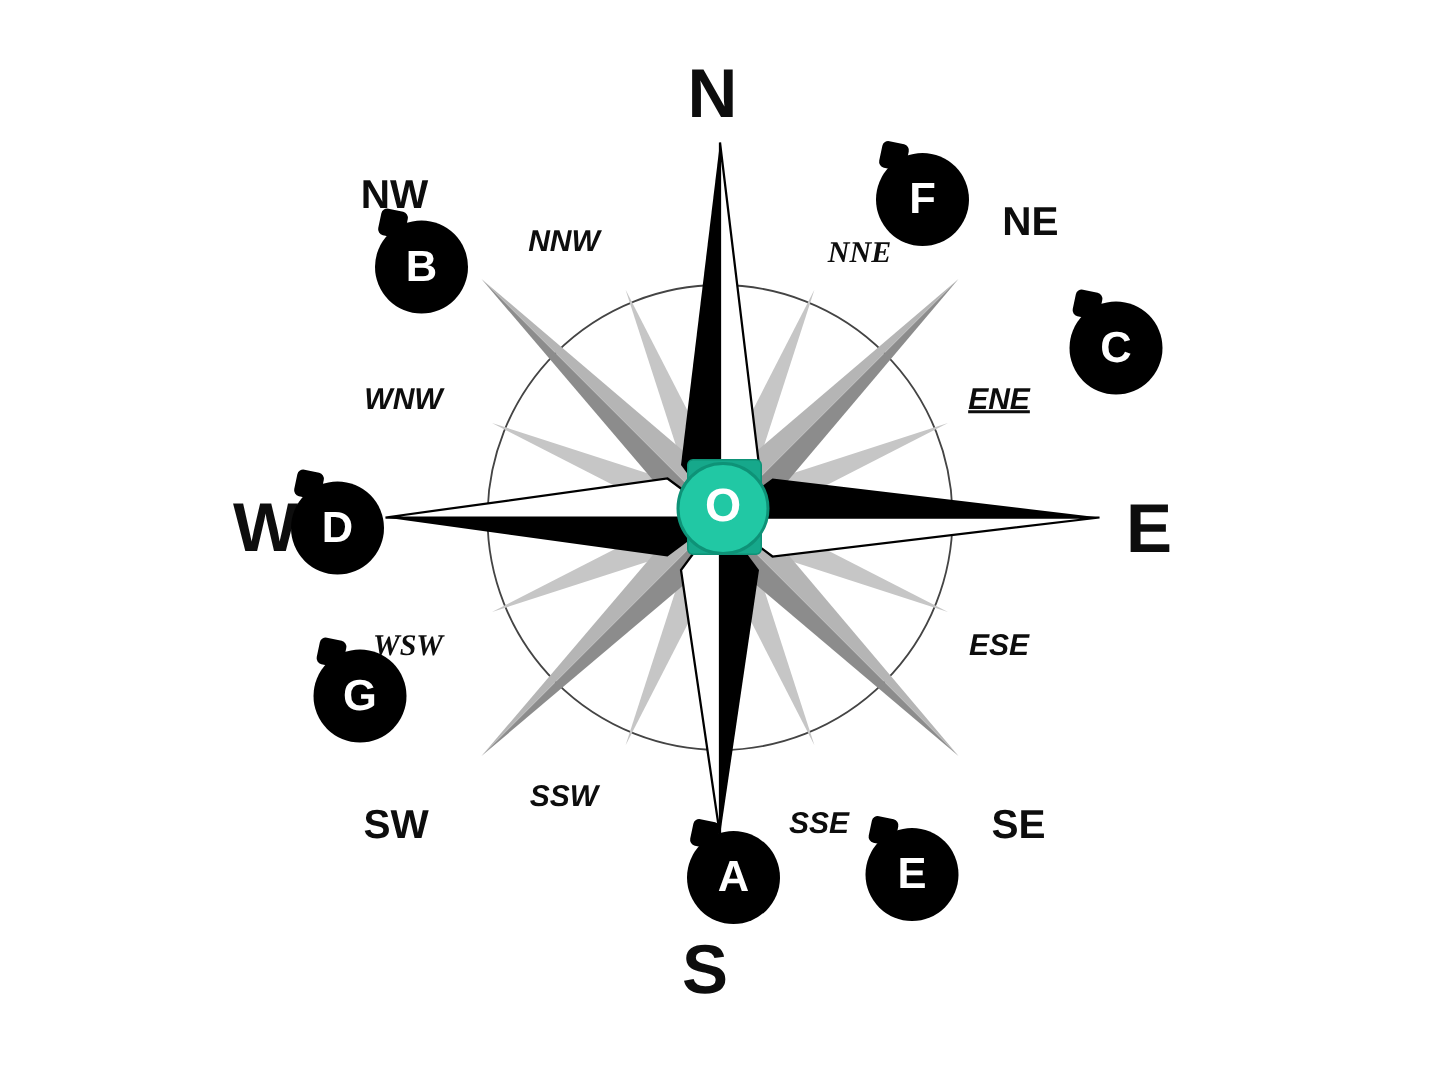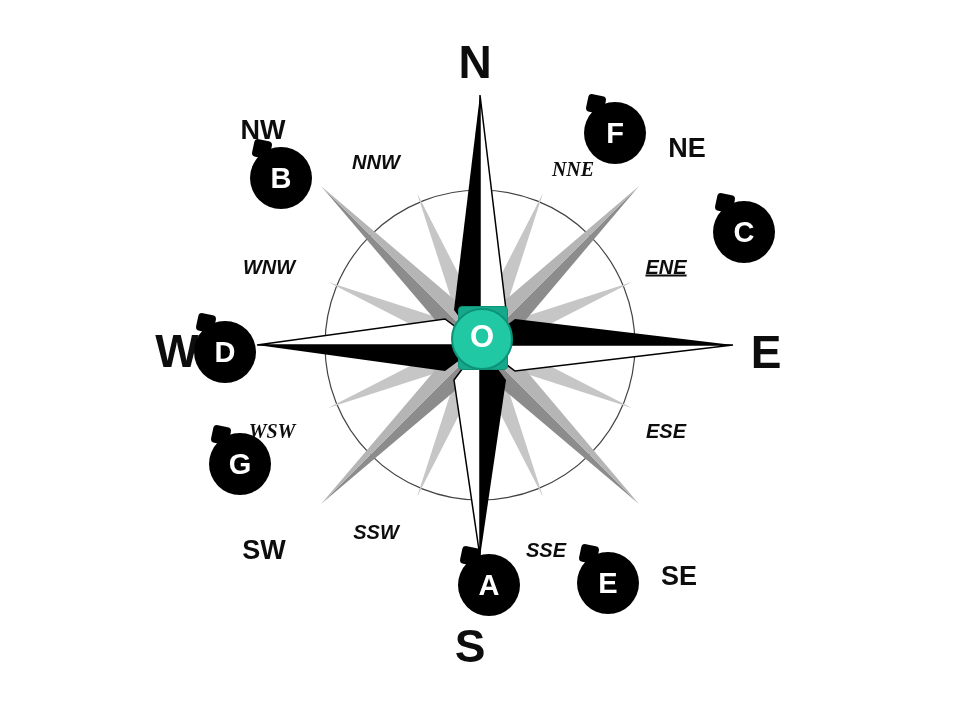--- a/index.html
+++ b/index.html
@@ -46,21 +46,21 @@
     display:flex;align-items:center;justify-content:center;
     color:#fff;font-size:31px;font-weight:bold;
   }
   
   .pos-n  {left:475px;top:62px;}
   .pos-s  {left:470px;top:646px;}
   .pos-w  {left:177px;top:351px;}
   .pos-e  {left:766px;top:352px;}
   .pos-ne {left:687px;top:148px;text-align:center;}
   .pos-nw {left:263px;top:130px;}
-  .pos-se {left:679px;top:576px;}
+  .pos-se {left:679px;top:550px;}
   .pos-sw {left:264px;top:550px;text-align:center;}
   .pos-nne{left:573px;top:169px;font-family:Liberation Serif, serif;}
   .pos-nnw{left:376px;top:162px;}
   .pos-ene{left:666px;top:267px;text-decoration:underline;}
   .pos-wnw{left:269px;top:267px;}
   .pos-ese{left:666px;top:431px;}
   .pos-wsw{left:272px;top:431px;font-family:Liberation Serif, serif;}
   .pos-sse{left:546px;top:531px;margin-top:19px;}
   .pos-ssw{left:376px;top:532px;text-align:center;}
   

